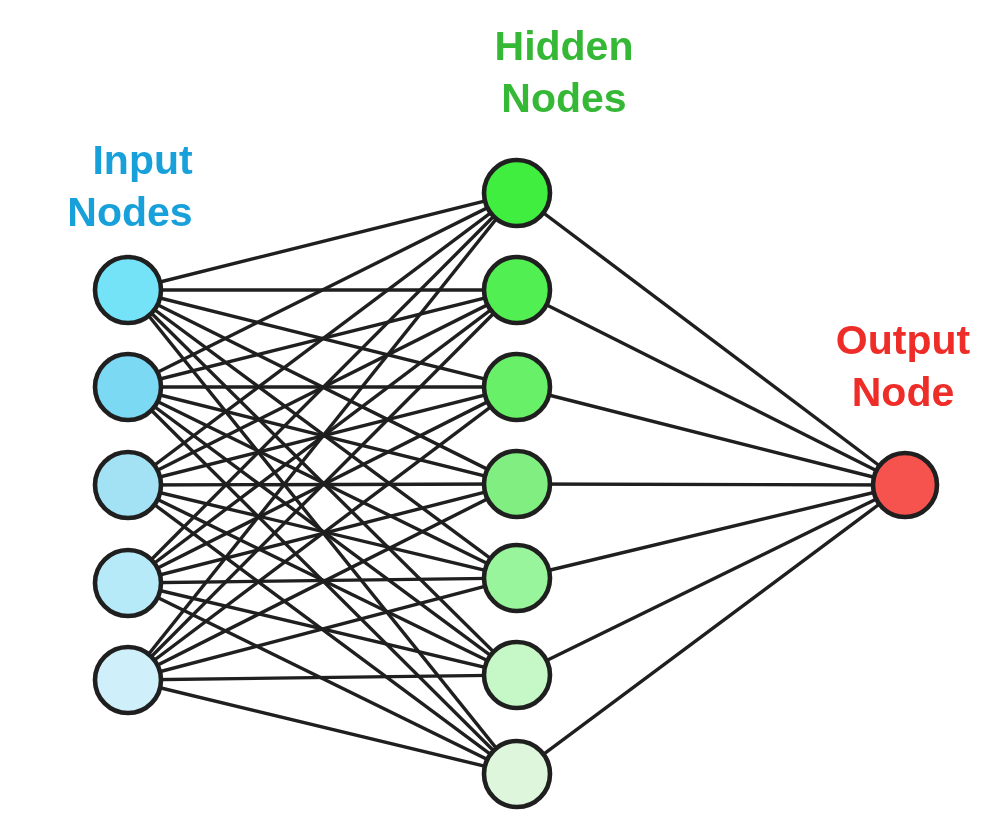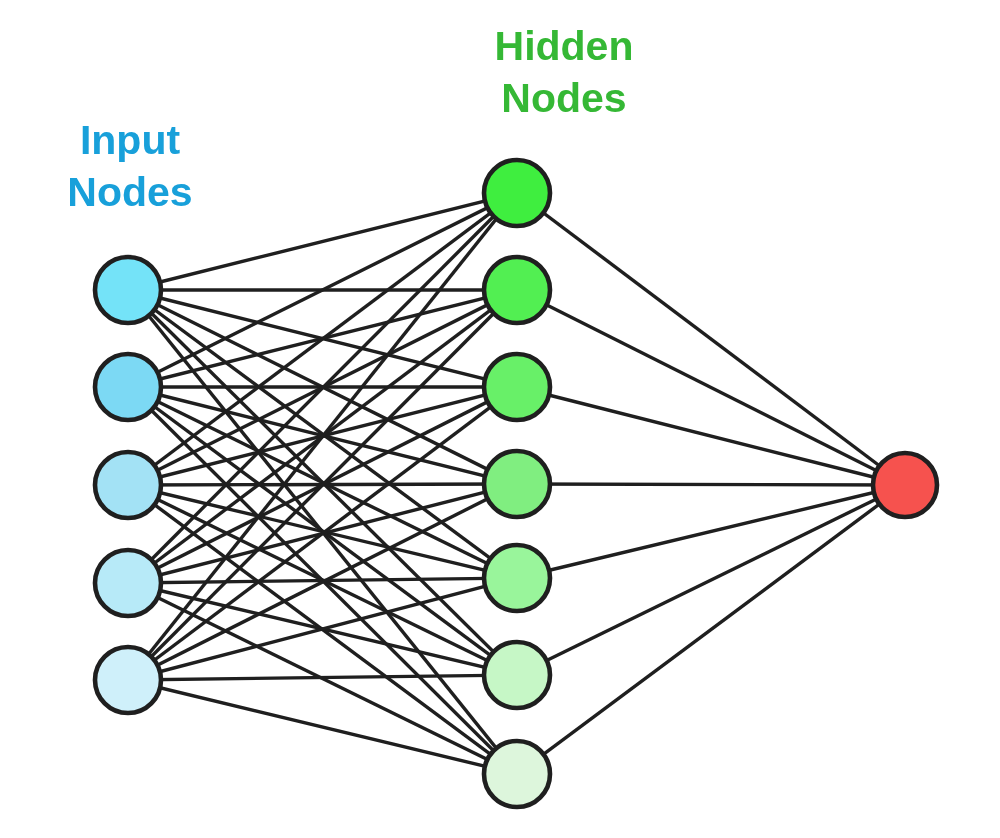--- a/index.html
+++ b/index.html
@@ -25,21 +25,21 @@
     transform: translateX(-50%);
     text-align: center;
     font-weight: bold;
     font-size: 41px;
     line-height: 52px;
     letter-spacing: 0px;
     white-space: nowrap;
     user-select: none;
   }
   .layer-label span { display: block; }
-  .label-input  { left: 130px; top: 114px; }
+  .label-input  { left: 130px; top: 134px; text-align: right; }
   .label-hidden { left: 516px; top: 20px;  }
   .label-output { left: 903px; top: 314px; }
 </style>
 </head>
 <body>
 
 <div class="stage">
 
   <svg class="net" width="1000" height="838" viewBox="0 0 1000 838">
       <line x1="128" y1="290" x2="517" y2="193" stroke="#1f1f1f" stroke-width="3.4"></line>
@@ -102,14 +102,18 @@
   <div class="layer-label label-input" style="color: rgb(24, 160, 218);">
     <span>Input</span>
     <span>Nodes</span>
   </div>
 
   <div class="layer-label label-hidden" style="color: rgb(53, 184, 53); margin-left: 48px;">
     <span>Hidden</span>
     <span>Nodes</span>
   </div>
 
+  <div class="layer-label label-output" style="color: rgb(238, 45, 40);">
+    <span>Output</span>
+    <span>Node</span>
+  </div>
 
 </div>
 
 </body></html>

